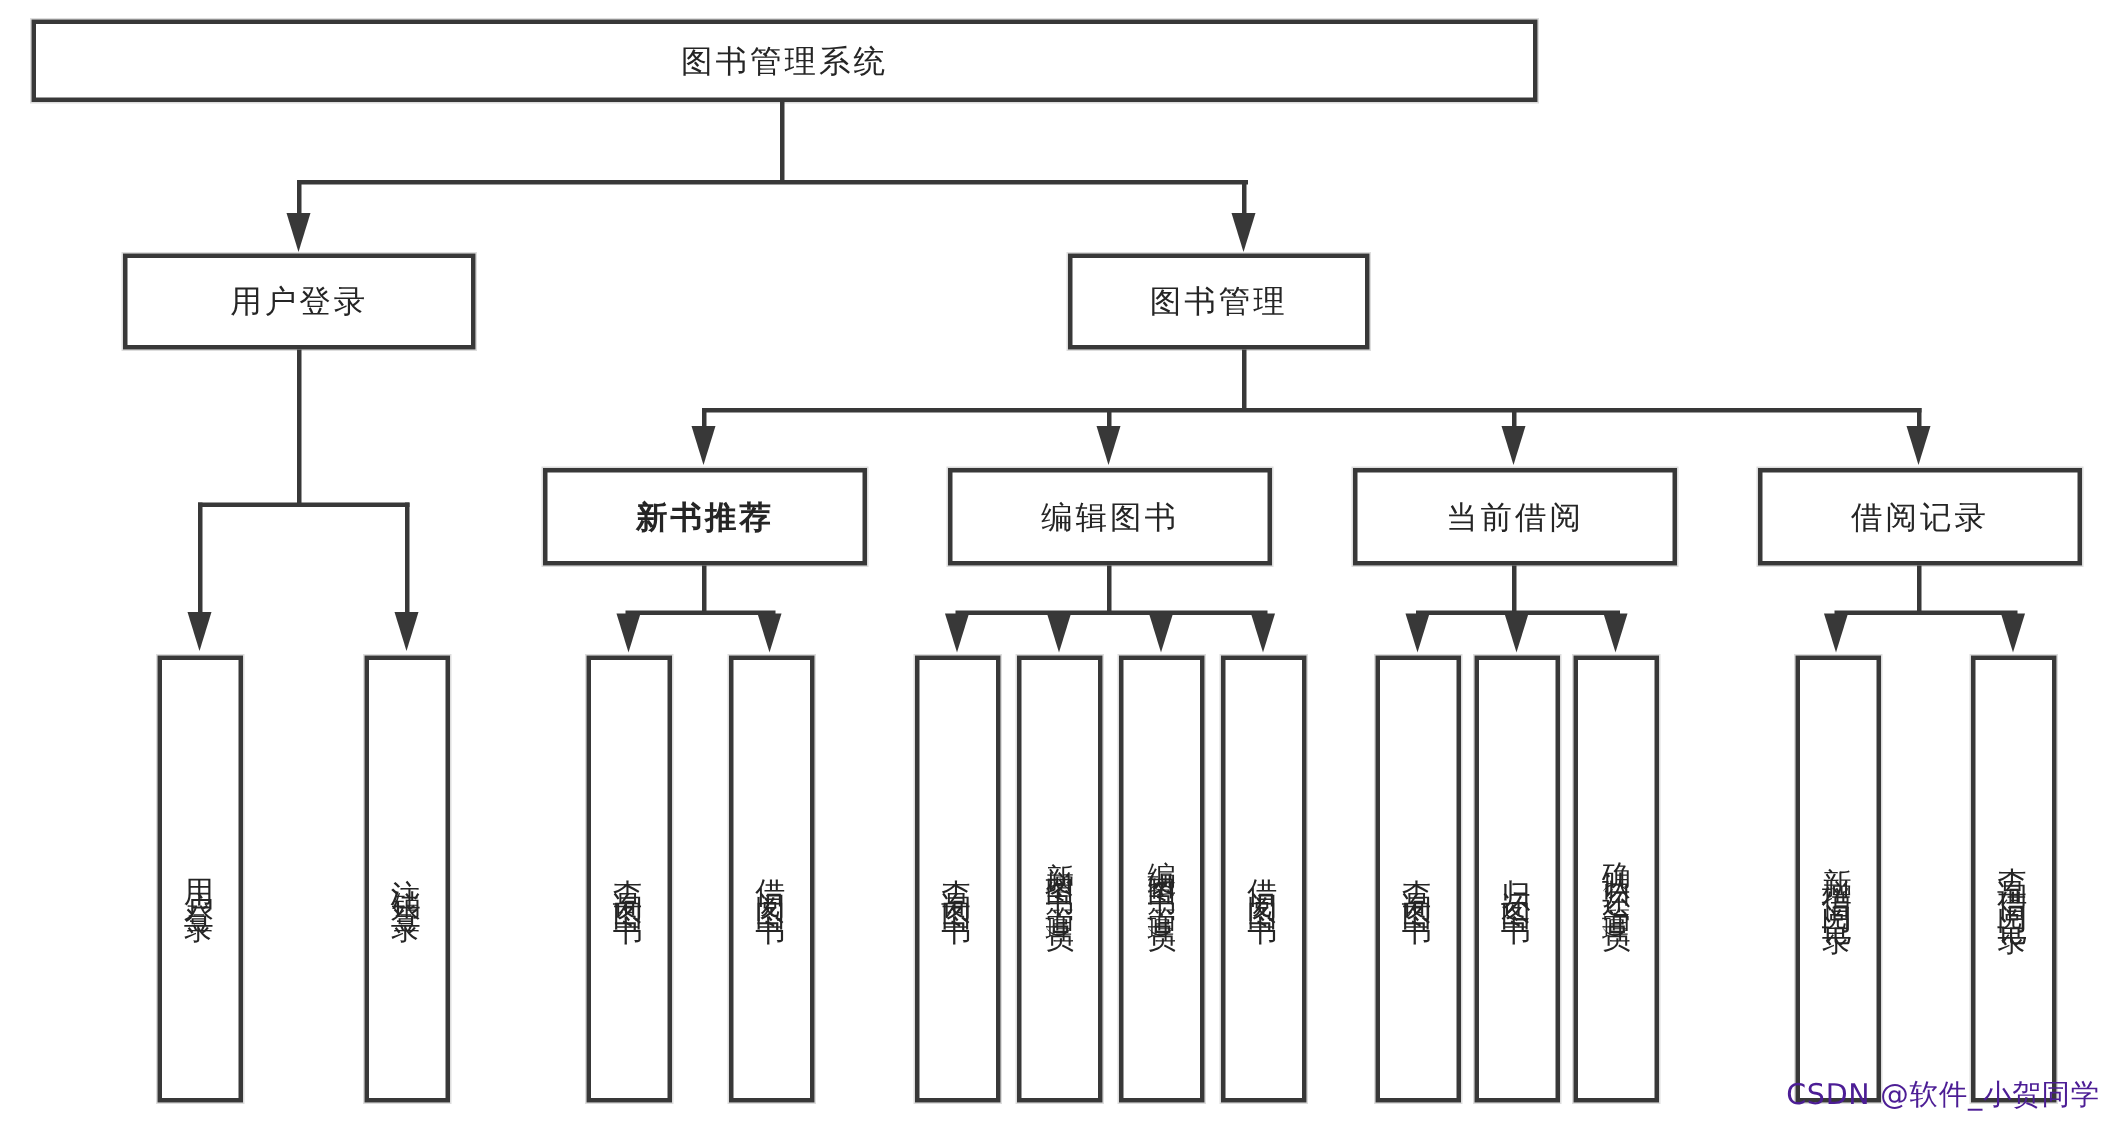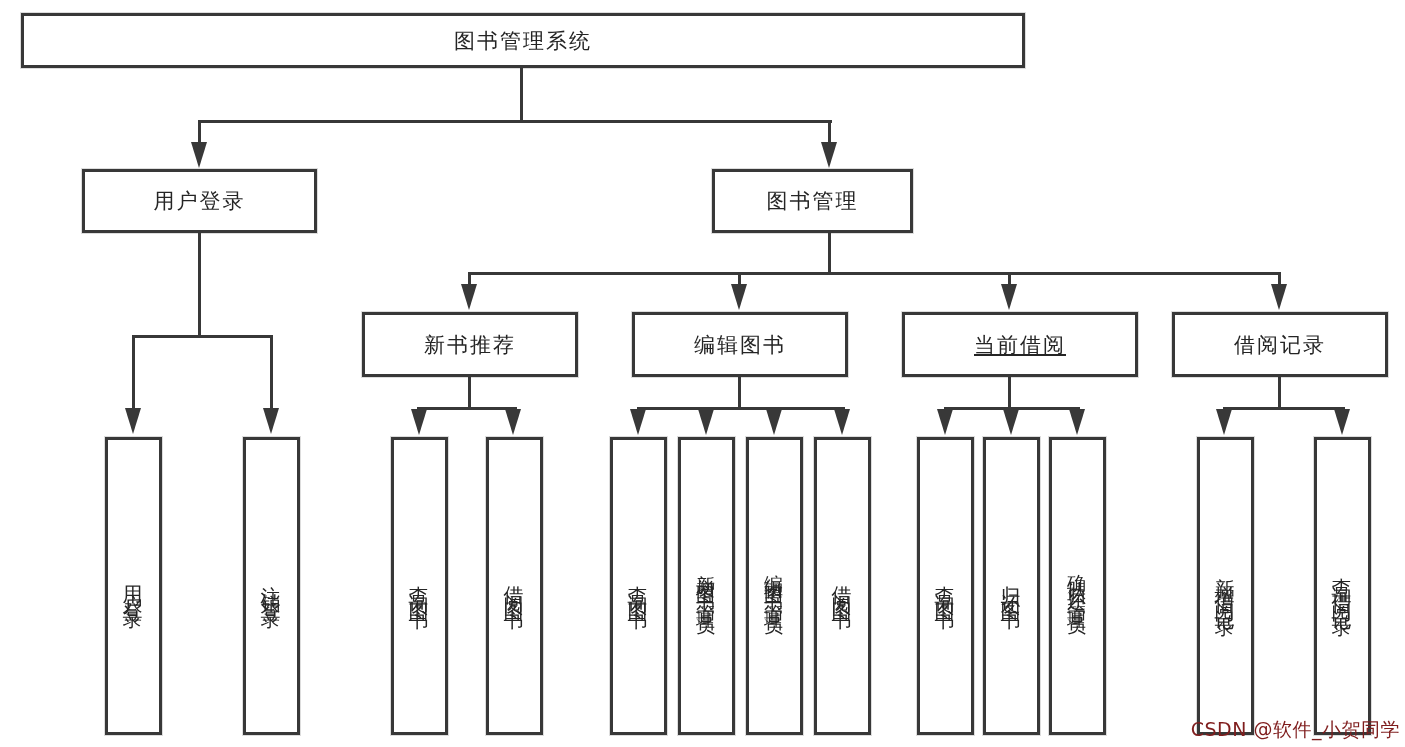--- a/index.html
+++ b/index.html
@@ -49,21 +49,21 @@
     height: 0;
     border-left: 8.5px solid transparent;
     border-right: 8.5px solid transparent;
     border-top: 26px solid #383838;
   }
   .watermark {
     position: absolute;
     right: 5px;
     bottom: 4px;
     font-size: 19px;
-    color: #7f1d1d;
+    color: #4c1d95;
     letter-spacing: 0.5px;
     z-index: 5;
     white-space: nowrap;
   }
 </style>
 </head>
 <body>
 
 <div class="canvas">
 
@@ -96,27 +96,27 @@
   <div class="hline" style="left:468px; top:272px; width:813px;"></div>
   <div class="vline" style="left:468px; top:272px; height:16px;"></div>
   <div class="arrow" style="left:461px; top:284px;"></div>
   <div class="vline" style="left:738px; top:272px; height:16px;"></div>
   <div class="arrow" style="left:731px; top:284px;"></div>
   <div class="vline" style="left:1008px; top:272px; height:16px;"></div>
   <div class="arrow" style="left:1001px; top:284px;"></div>
   <div class="vline" style="left:1278px; top:272px; height:16px;"></div>
   <div class="arrow" style="left:1271px; top:284px;"></div>
 
-  <div class="node" style="left:362px; top:312px; width:216px; height:65px;">
+  <div class="node" style="left:362px; top:312px; width:216px; height:65px;font-weight:bold;">
     <span class="lbl">新书推荐</span>
   </div>
   <div class="node" style="left:632px; top:312px; width:216px; height:65px;">
     <span class="lbl">编辑图书</span>
   </div>
-  <div class="node" style="left:902px; top:312px; width:236px; height:65px;text-decoration:underline;">
+  <div class="node" style="left:902px; top:312px; width:216px; height:65px;">
     <span class="lbl">当前借阅</span>
   </div>
   <div class="node" style="left:1172px; top:312px; width:216px; height:65px;">
     <span class="lbl">借阅记录</span>
   </div>
 
   <div class="vline" style="left:468px; top:377px; height:32px;"></div>
   <div class="hline" style="left:417px; top:407px; width:100px;"></div>
   <div class="arrow" style="left:411px; top:409px;"></div>
   <div class="arrow" style="left:505px; top:409px;"></div>

